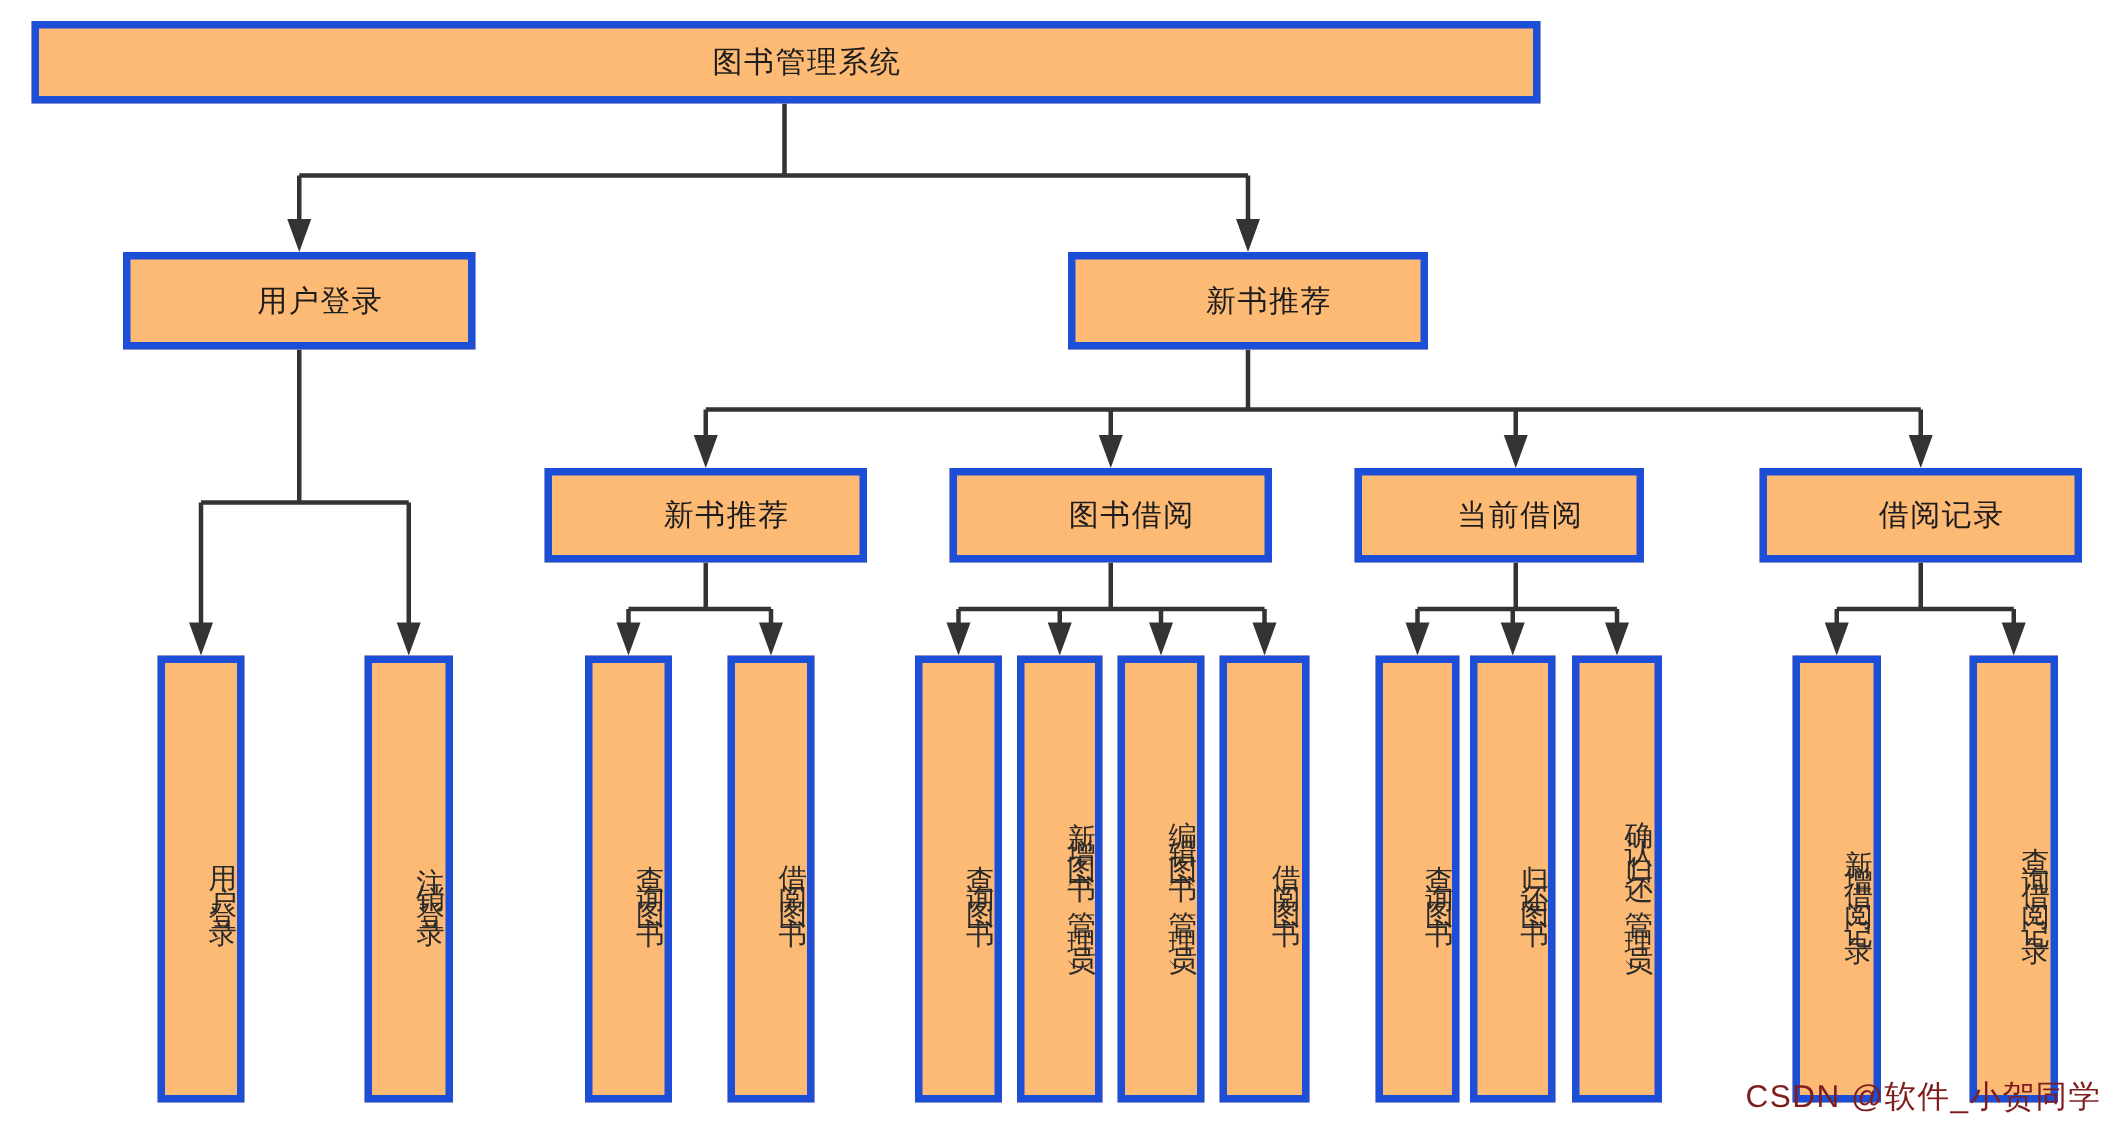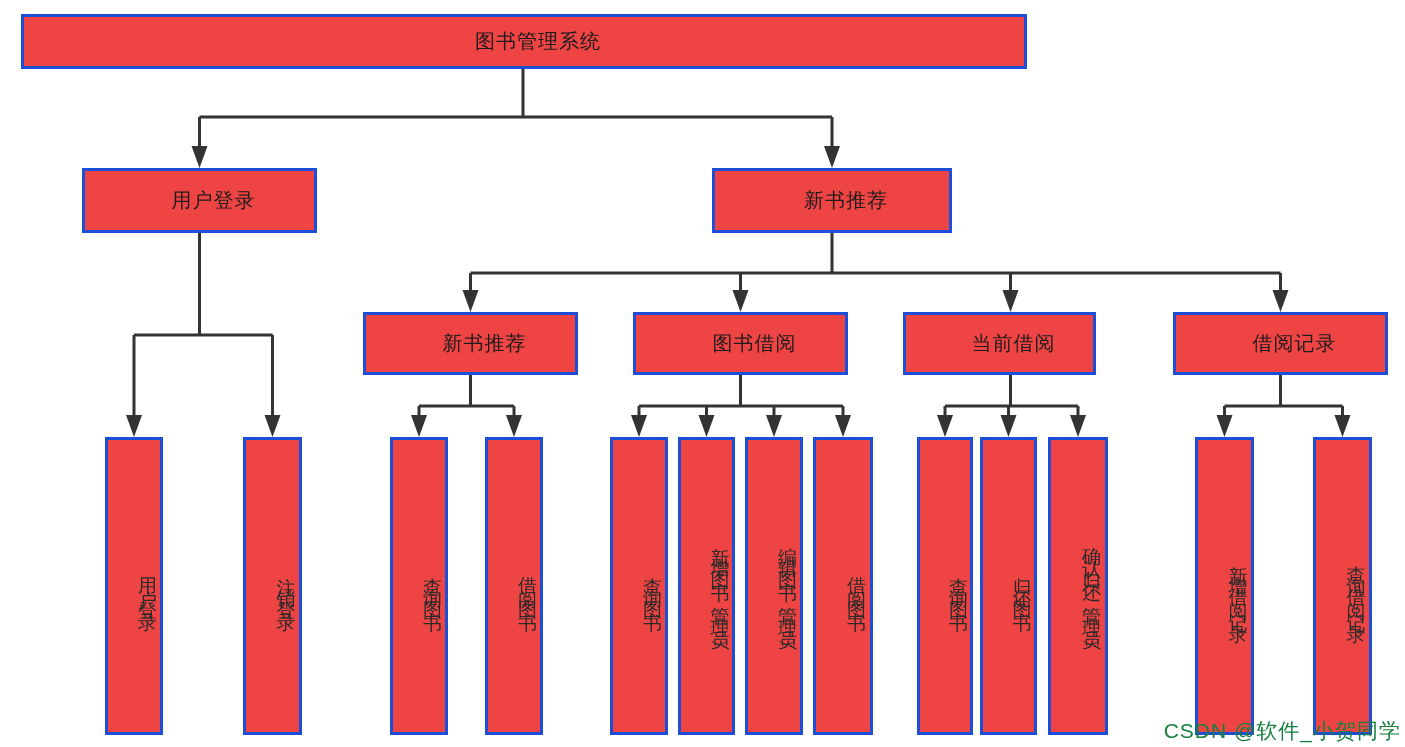--- a/index.html
+++ b/index.html
@@ -10,22 +10,22 @@
     height: 747px;
     background: #ffffff;
     overflow: hidden;
   }
   svg.connectors { position: absolute; left: 0; top: 0; z-index: 1; }
   svg.connectors path { stroke: #333333; stroke-width: 3; fill: none; }
   svg.connectors polygon { fill: #333333; stroke: none; }
   .node {
     position: absolute;
     box-sizing: border-box;
-    background: #ef4444;
-    border: 3px solid #1d4ed8;
+    background: #fdba74;
+    border: 5px solid #1d4ed8;
     color: #1c1c1c;
     display: flex;
     align-items: center;
     justify-content: center;
     z-index: 2;
     font-size: 20px;
     letter-spacing: 1px;
     white-space: nowrap;
     padding-left: 28px;
   }
@@ -61,21 +61,21 @@
   #lf-return       { left: 980px;  width: 57px; }
   #lf-confirm      { left: 1048px; width: 60px; }
   #lf-addrecord    { left: 1195px; width: 59px; }
   #lf-queryrecord  { left: 1313px; width: 59px; }
   .watermark {
     position: absolute;
     right: 4px;
     bottom: 2px;
     z-index: 3;
     font-size: 21px;
-    color: #15803d;
+    color: #7f1d1d;
     letter-spacing: 1px;
     white-space: nowrap;
     text-align: right;
   }
 </style>
 </head>
 <body>
 
 <div class="canvas">
 

